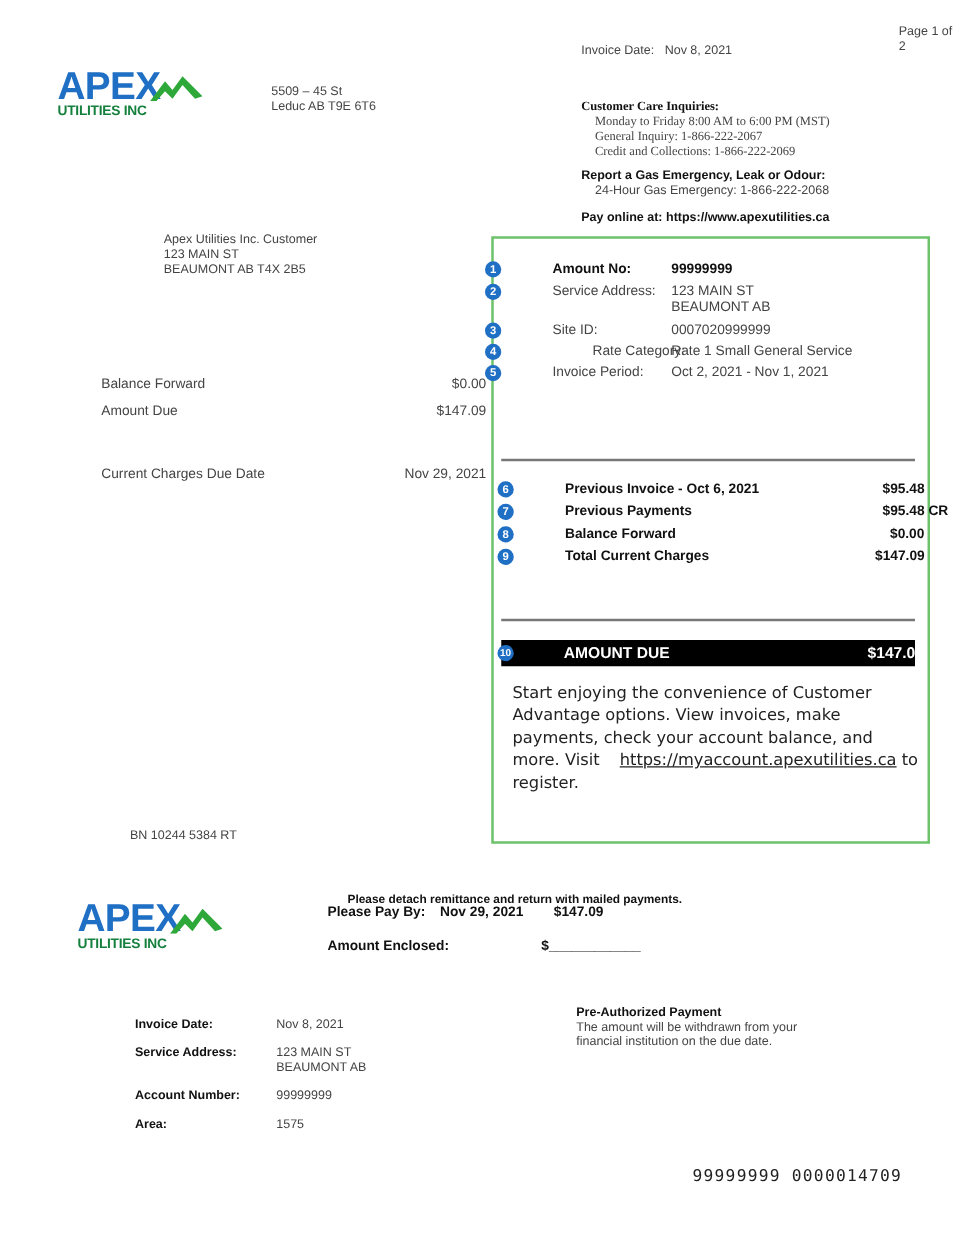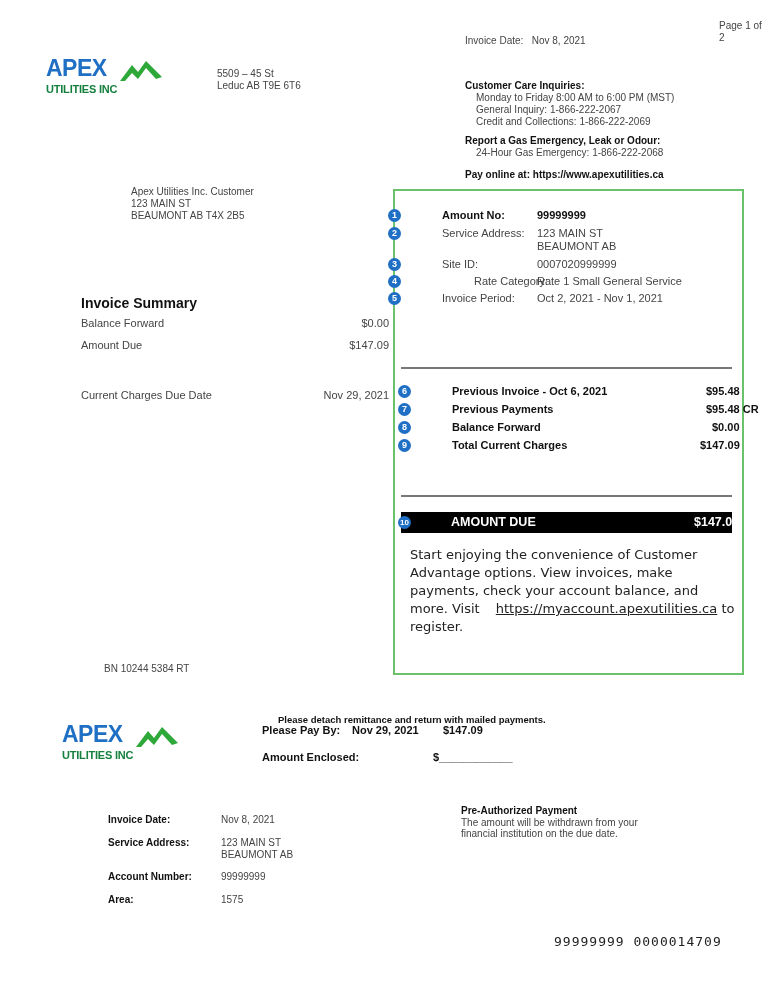--- a/index.html
+++ b/index.html
@@ -4,21 +4,21 @@
 <style>
   html,body{margin:0;padding:0;background:#fff;}
   body{width:768px;height:994px;position:relative;overflow:hidden;font-family:"Liberation Sans",sans-serif;color:#333;}
   .abs{position:absolute;padding-left:36px;}
   .t10{font-size:10px;line-height:12px;}
   .t11{font-size:11px;line-height:13px;}
   .b{font-weight:bold;}
   .dark{color:#111;}
   .gray{color:#444;}
   .logo{position:absolute;width:130px;height:44px;}
-  .logo .apex{position:absolute;left:0;top:0;font-size:23px;font-weight:bold;color:#1f6fc5;letter-spacing:-0.5px;line-height:27px;}
+  .logo .apex{position:absolute;left:0;top:0;font-size:31px;font-weight:bold;color:#1f6fc5;letter-spacing:-0.5px;line-height:27px;}
   .logo .util{position:absolute;left:0;top:26px;font-size:11px;font-weight:bold;color:#15803d;letter-spacing:-0.2px;line-height:16px;white-space:nowrap;}
   .logo svg{position:absolute;left:74px;top:4px;}
   .greenbox{position:absolute;left:393px;top:189px;width:351px;height:486px;border:2px solid #6cc26a;box-sizing:border-box;}
   .badge{position:absolute;width:13px;height:13px;border-radius:50%;background:#1f6fc5;color:#fff;font-size:9px;font-weight:bold;line-height:13px;text-align:center;}
   .rule{position:absolute;height:2px;background:#777;}
   .amountbar{position:absolute;left:401px;top:512px;width:331px;height:21px;background:#000;color:#fff;}
   .promo{position:absolute;left:410px;top:546px;width:330px;font-family:"DejaVu Sans",sans-serif;font-size:13px;line-height:18px;color:#222;}
   .promo a{color:#222;text-decoration:underline;padding-left:12px;}
   .micr{font-family:"DejaVu Sans Mono",monospace;font-size:13px;letter-spacing:1px;color:#222;}
 </style>
@@ -37,40 +37,39 @@
 <div class="abs t10 gray" style="left:181px;top:68px;">
   <div>5509 – 45 St</div>
   <div>Leduc AB T9E 6T6</div>
 </div>
 
 <div class="abs t10 gray" style="left:429px;top:35px;">
   <span>Invoice Date:</span>&nbsp;&nbsp;
   <span>Nov 8, 2021</span>
 </div>
 
-<div class="abs t10" style="left:429px;top:80px;">
+<div class="abs t10" style="left:429px;top:80px;font-family:Liberation Serif, serif;">
   <div class="b dark">Customer Care Inquiries:</div>
   <div class="gray" style="padding-left:11px;">Monday to Friday 8:00 AM to 6:00 PM (MST)</div>
   <div class="gray" style="padding-left:11px;">General Inquiry: 1-866-222-2067</div>
   <div class="gray" style="padding-left:11px;">Credit and Collections: 1-866-222-2069</div>
 </div>
 <div class="abs t10" style="left:429px;top:135px;">
   <div class="b dark">Report a Gas Emergency, Leak or Odour:</div>
   <div class="gray" style="padding-left:11px;">24-Hour Gas Emergency: 1-866-222-2068</div>
 </div>
 <div class="abs t10 b dark" style="left:429px;top:169px;">Pay online at: https://www.apexutilities.ca</div>
 
 <div class="abs t10 gray" style="left:95px;top:186px;">
   <div>Apex Utilities Inc. Customer</div>
   <div>123 MAIN ST</div>
   <div>BEAUMONT AB T4X 2B5</div>
 </div>
 
 <div class="abs" style="left:45px;top:295px;width:308px;">
-  <div class="b dark" style="font-size:14px;line-height:16px;">Invoice Summary</div>
   <div style="position:relative;height:22px;margin-top:6px;" class="t11 gray">
     <span>Balance Forward</span>
     <span style="position:absolute;right:0;top:0;">$0.00</span>
   </div>
   <div style="position:relative;height:22px;" class="t11 gray">
     <span>Amount Due</span>
     <span style="position:absolute;right:0;top:0;">$147.09</span>
   </div>
   <div style="position:relative;height:13px;margin-top:28px;" class="t11 gray">
     <span>Current Charges Due Date</span>

